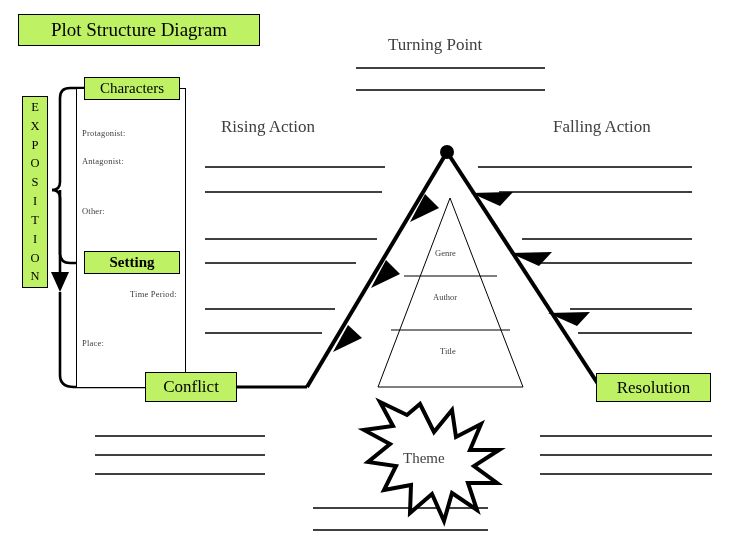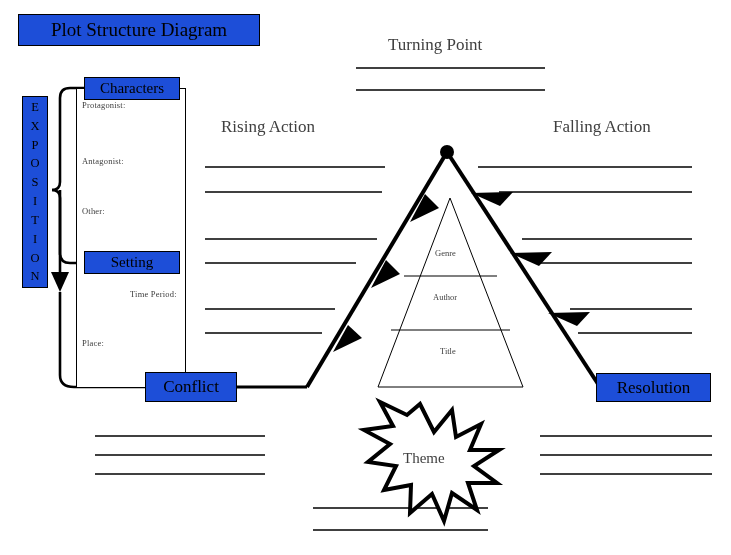--- a/index.html
+++ b/index.html
@@ -21,21 +21,21 @@
   #svg-layer {
     position: absolute;
     left: 0;
     top: 0;
     width: 731px;
     height: 555px;
   }
   .box {
     position: absolute;
     border: 1.4px solid #000;
-    background: #1d4ed8;
+    background: #bef264;
     display: flex;
     align-items: center;
     justify-content: center;
     box-sizing: border-box;
     font-family: "Liberation Serif", serif;
     color: #000;
     z-index: 4;
   }
   .plain-label {
     position: absolute;
@@ -87,20 +87,21 @@
     font-size: 15px;
     z-index: 5;
   }
   #setting-box {
     left: 84px;
     top: 251px;
     width: 96px;
     height: 23px;
     font-size: 15px;
     z-index: 5;
+    font-weight: bold;
   }
   .sub-label {
     font-size: 8.5px;
     font-family: "Liberation Serif", serif;
     letter-spacing: 0.2px;
   }
   #conflict-box {
     left: 145px;
     top: 372px;
     width: 92px;
@@ -246,21 +247,21 @@
     <span>T</span>
     <span>I</span>
     <span>O</span>
     <span>N</span>
   </div>
 
   <div id="detail-panel"></div>
 
   <div class="box" id="characters-box">Characters</div>
 
-  <div class="plain-label sub-label" style="left:82px; top:100px;text-align:center;">Protagonist:</div>
+  <div class="plain-label sub-label" style="left:82px; top:128px;text-align:center;">Protagonist:</div>
   <div class="plain-label sub-label" style="left:82px; top:156px;">Antagonist:</div>
   <div class="plain-label sub-label" style="left:82px; top:206px;">Other:</div>
 
   <div class="box" id="setting-box">Setting</div>
 
   <div class="plain-label sub-label" style="left:82px; top:289px;margin-left:48px;">Time Period:</div>
   <div class="plain-label sub-label" style="left:82px; top:338px;">Place:</div>
 
   <div class="box" id="conflict-box">Conflict</div>
   <div class="box" id="resolution-box">Resolution</div>

